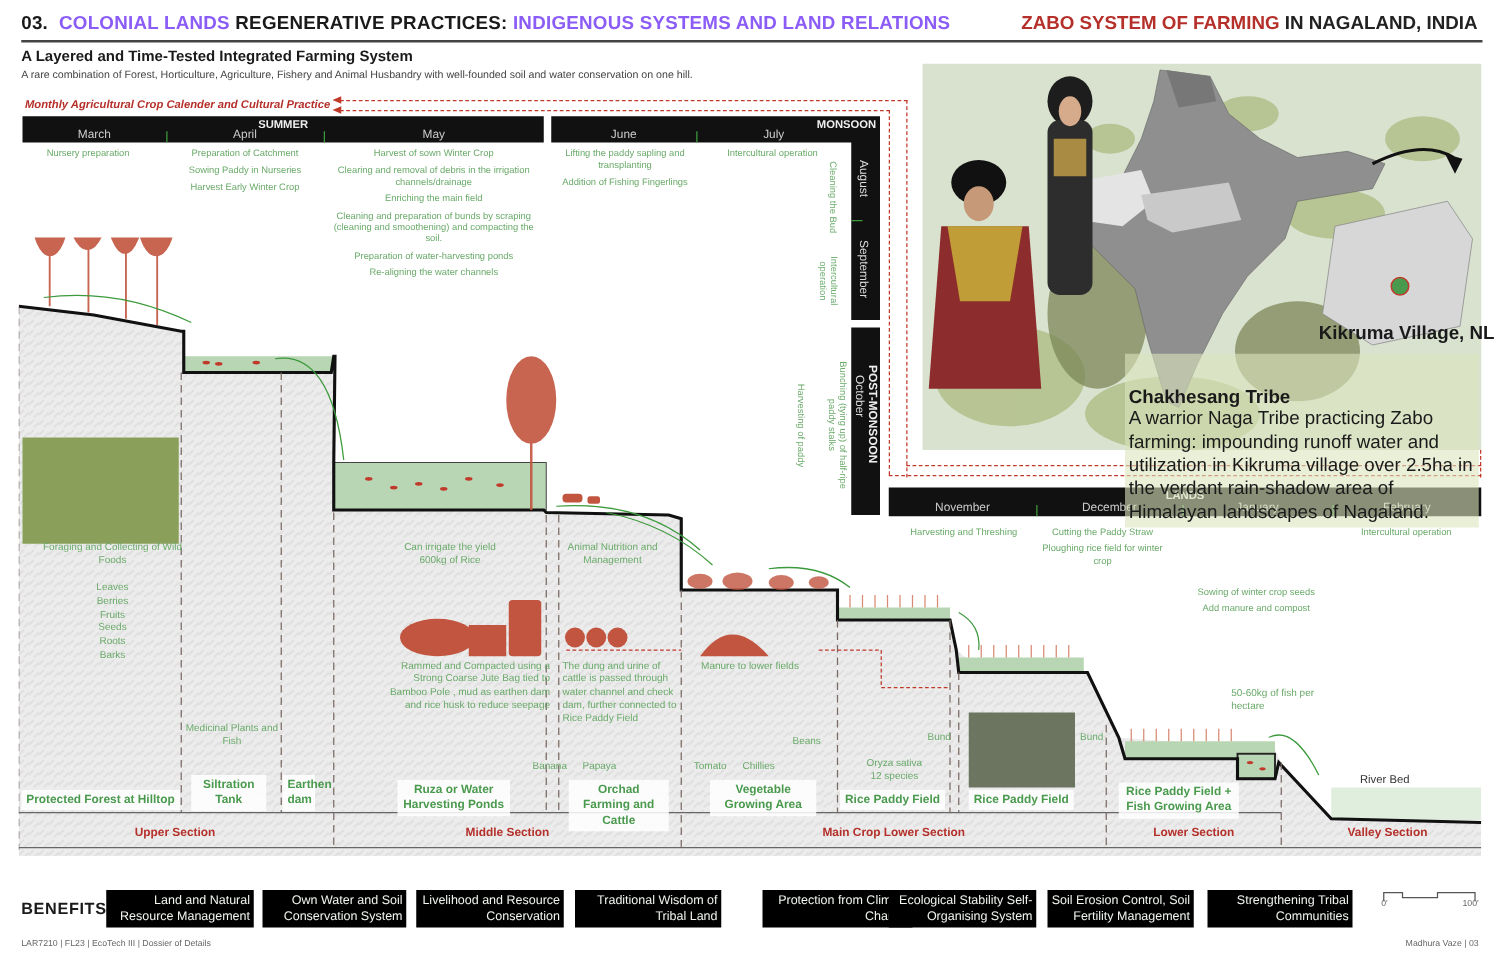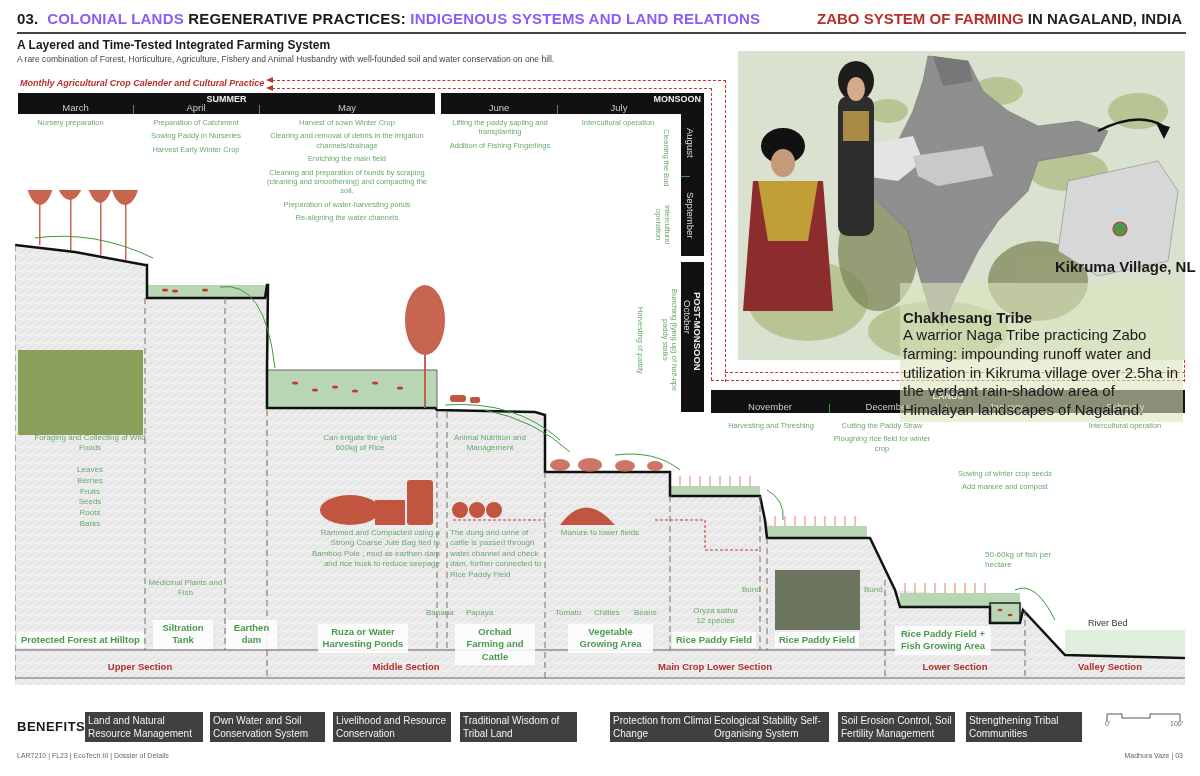--- a/index.html
+++ b/index.html
@@ -26,21 +26,21 @@
   .terrain { left: 15px; top: 190px; width: 1170px; height: 495px; }
   .zone-label { position: absolute; background: rgba(255,255,255,0.85); color: #4a9a4e; font-size: 9.5px; font-weight: bold; text-align: center; padding: 2px 4px; line-height: 1.3; }
   .sec-label { position: absolute; color: #b5302a; font-size: 9.5px; font-weight: bold; text-align: center; }
   .note { position: absolute; color: #6aaa6a; font-size: 8px; text-align: center; line-height: 1.3; }
   .map-box { left: 738px; top: 51px; width: 447px; height: 309px; background: #d9e2cf; overflow: hidden; }
   .tribe { position: absolute; left: 900px; top: 283px; width: 283px; }
   .tribe h3 { font-size: 15px; color: #1a1a1a; font-weight: bold; margin-top: 24px; }
   .tribe p { font-size: 15px; color: #1a1a1a; line-height: 1.25; }
   .village { position: absolute; left: 1055px; top: 258px; font-size: 15px; font-weight: bold; color: #1a1a1a; }
   .benefits-label { left: 17px; top: 719px; font-size: 13px; font-weight: bold; color: #1a1a1a; letter-spacing: 0.5px; }
-  .benefit { position: absolute; top: 712px; height: 30px; background: #404040; color: #f0f5ee; font-size: 10px; text-align: left; display: flex; align-items: center; justify-content: center; line-height: 1.35; padding: 0 3px; }
+  .benefit { position: absolute; top: 712px; height: 30px; background: #000000; color: #f0f5ee; font-size: 10px; text-align: right; display: flex; align-items: center; justify-content: center; line-height: 1.35; padding: 0 3px; }
   .footer-l { left: 17px; top: 752px; font-size: 7px; color: #666; }
   .footer-r { right: 17px; top: 752px; font-size: 7px; color: #666; }
   .scale { left: 1105px; top: 712px; width: 80px; height: 20px; }
   .scale span { position: absolute; top: 8px; font-size: 7px; color: #666; }
 </style>
 </head>
 <body>
 
 <div class="abs hdr">
   <span class="dark">03.</span>&nbsp;
@@ -312,30 +312,30 @@
 <div class="note" style="left:148px;top:578px;width:75px;">Medicinal Plants and Fish</div>
 <div class="note" style="left:320px;top:433px;width:80px;">Can irrigate the yield 600kg of Rice</div>
 <div class="note" style="left:300px;top:528px;width:140px;text-align:right;">Rammed and Compacted using a Strong Coarse Jute Bag tied to Bamboo Pole , mud as earthen dam and rice husk to reduce seepage</div>
 <div class="note" style="left:450px;top:433px;width:80px;">Animal Nutrition and Management</div>
 <div class="note" style="left:450px;top:528px;width:95px;text-align:left;">The dung and urine of cattle is passed through water channel and check dam, further connected to Rice Paddy Field</div>
 <div class="note" style="left:550px;top:528px;width:100px;">Manure to lower fields</div>
 <div class="note" style="left:426px;top:608px;">Banana</div>
 <div class="note" style="left:466px;top:608px;">Papaya</div>
 <div class="note" style="left:555px;top:608px;">Tomato</div>
 <div class="note" style="left:594px;top:608px;">Chillies</div>
-<div class="note" style="left:634px;top:608px;">Beans</div>
+<div class="note" style="left:634px;top:588px;">Beans</div>
 <div class="note" style="left:688px;top:606px;width:55px;">Oryza sativa 12 species</div>
 <div class="note" style="left:742px;top:585px;">Bund</div>
 <div class="note" style="left:864px;top:585px;">Bund</div>
 <div class="note" style="left:985px;top:550px;width:70px;text-align:left;">50-60kg of fish per hectare</div>
 <div class="note" style="left:1088px;top:618px;color:#333;font-size:9px;">River Bed</div>
 
 <div class="zone-label" style="left:17px;top:632px;">Protected Forest at Hilltop</div>
 <div class="zone-label" style="left:153px;top:620px;width:60px;">Siltration Tank</div>
-<div class="zone-label" style="left:226px;top:620px;width:51px;">Earthen dam</div>
+<div class="zone-label" style="left:226px;top:620px;width:26px;">Earthen dam</div>
 <div class="zone-label" style="left:318px;top:624px;width:90px;">Ruza or Water Harvesting Ponds</div>
 <div class="zone-label" style="left:455px;top:624px;width:80px;">Orchad Farming and Cattle</div>
 <div class="zone-label" style="left:568px;top:624px;width:85px;">Vegetable Growing Area</div>
 <div class="zone-label" style="left:672px;top:632px;">Rice Paddy Field</div>
 <div class="zone-label" style="left:775px;top:632px;">Rice Paddy Field</div>
 <div class="zone-label" style="left:895px;top:626px;width:96px;">Rice Paddy Field + Fish Growing Area</div>
 
 <div class="sec-label" style="left:15px;top:661px;width:250px;">Upper Section</div>
 <div class="sec-label" style="left:267px;top:661px;width:278px;">Middle Section</div>
 <div class="sec-label" style="left:545px;top:661px;width:340px;">Main Crop Lower Section</div>

